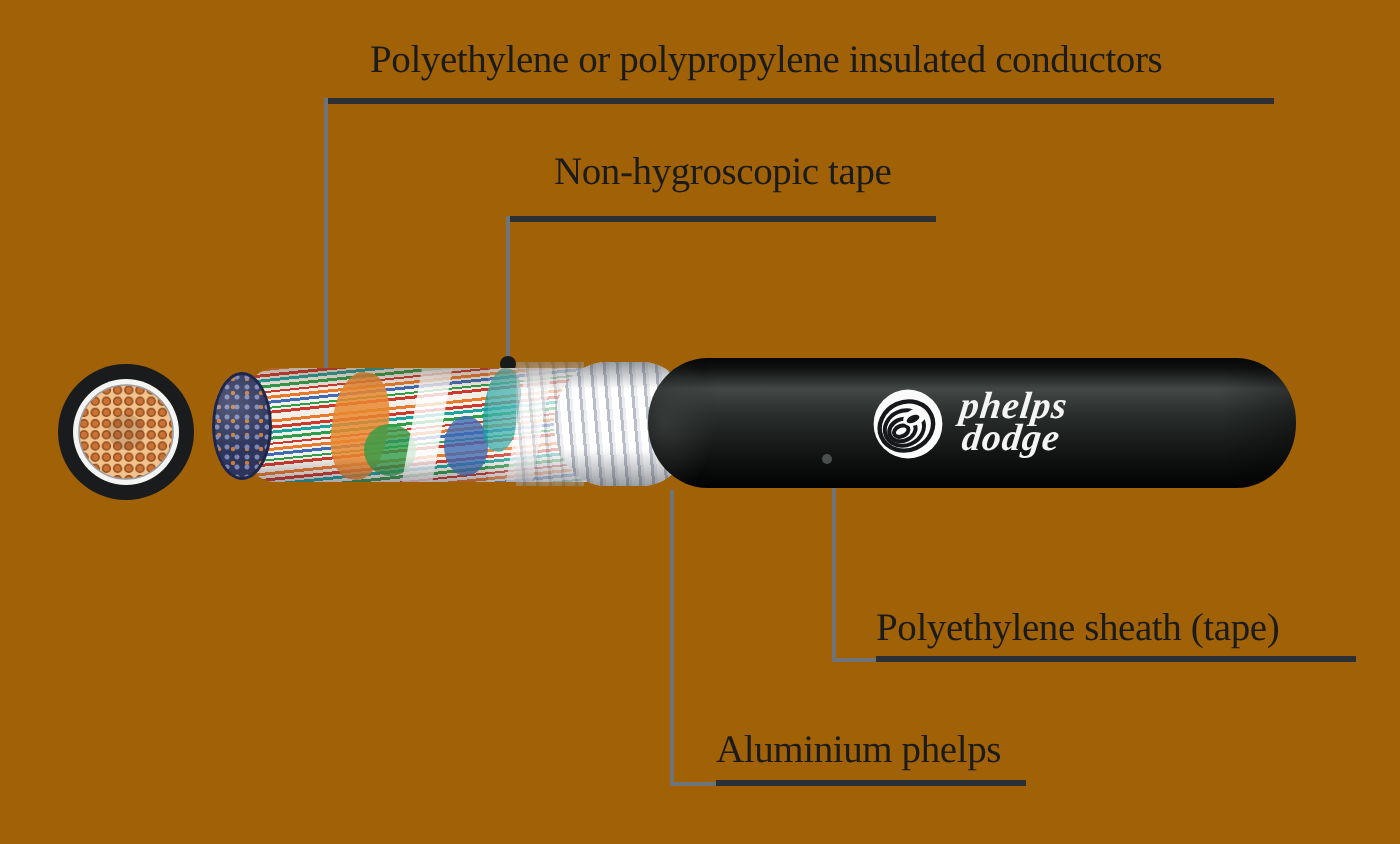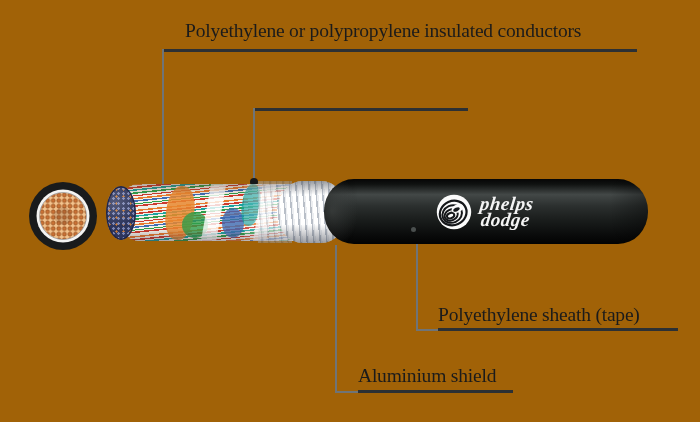--- a/index.html
+++ b/index.html
@@ -85,20 +85,21 @@
 </head>
 <body>
 
 <div id="stage">
 
   <div class="lbl" style="left:185px;top:19px;">Polyethylene or polypropylene insulated conductors</div>
   <div class="underline" style="left:162px;top:49px;width:475px;"></div>
   <div class="vline" style="left:162px;top:49px;height:140px;"></div>
   <div class="anchor-dot" style="left:159px;top:186px;"></div>
 
+  <div class="lbl" style="left:277px;top:75px;">Non-hygroscopic tape</div>
   <div class="underline" style="left:253px;top:108px;width:215px;"></div>
   <div class="vline" style="left:253px;top:108px;height:74px;"></div>
   <div class="anchor-dot" style="left:250px;top:178px;"></div>
 
   <svg class="xsection" width="70" height="70" viewBox="0 0 70 70">
     <defs>
       <pattern id="cu" width="5.6" height="5.6" patternUnits="userSpaceOnUse">
         <rect width="5.6" height="5.6" fill="#f3c38d"></rect>
         <circle cx="2.8" cy="2.8" r="2" fill="#cb7134" stroke="#8d4a1c" stroke-width="0.7"></circle>
       </pattern>
@@ -149,16 +150,16 @@
   </div>
 
   <div class="anchor-dot small leader-dot-on-sheath"></div>
   <div class="vline" style="left:416px;top:231px;height:100px;"></div>
   <div class="hconn" style="left:416px;top:329px;width:24px;"></div>
   <div class="lbl" style="left:438px;top:303px;">Polyethylene sheath (tape)</div>
   <div class="underline" style="left:438px;top:328px;width:240px;"></div>
 
   <div class="vline" style="left:335px;top:245px;height:148px;"></div>
   <div class="hconn" style="left:335px;top:391px;width:25px;"></div>
-  <div class="lbl" style="left:358px;top:364px;">Aluminium shield</div>
+  <div class="lbl" style="left:358px;top:364px;">Aluminium phelps</div>
   <div class="underline" style="left:358px;top:390px;width:155px;"></div>
 
 </div>
 
 </body></html>

